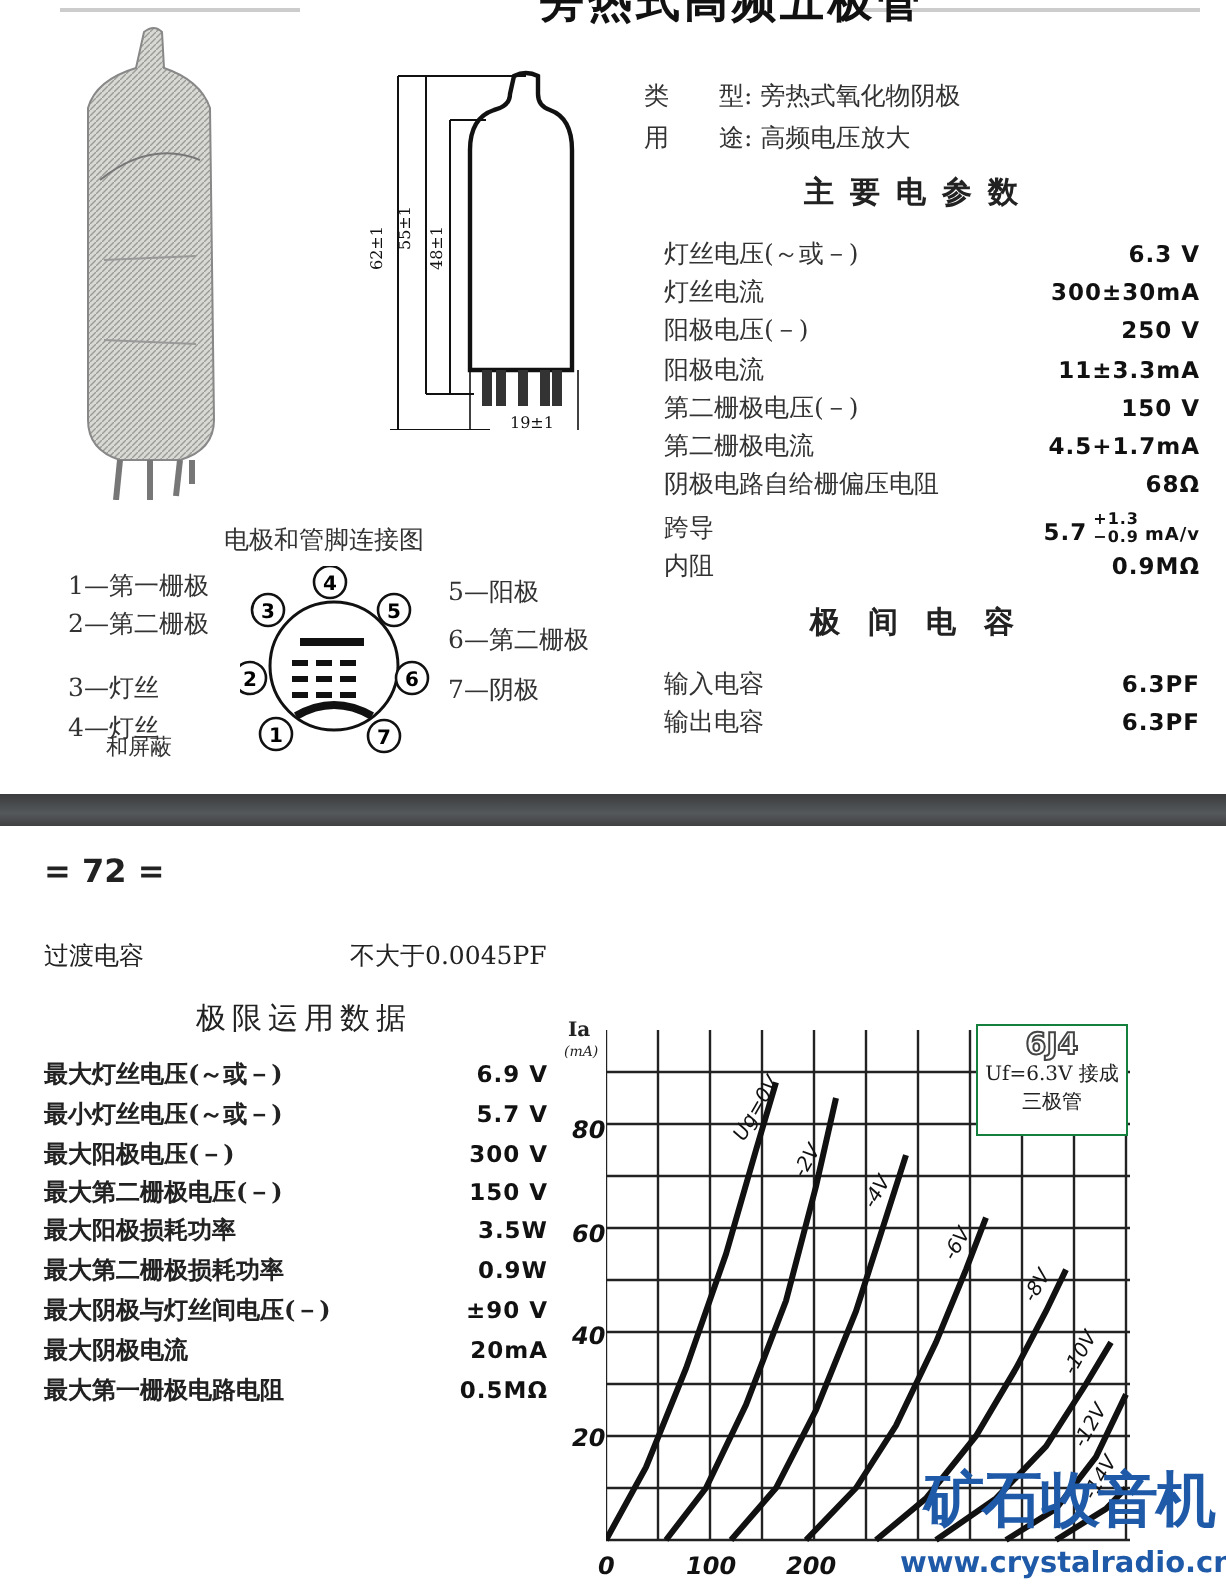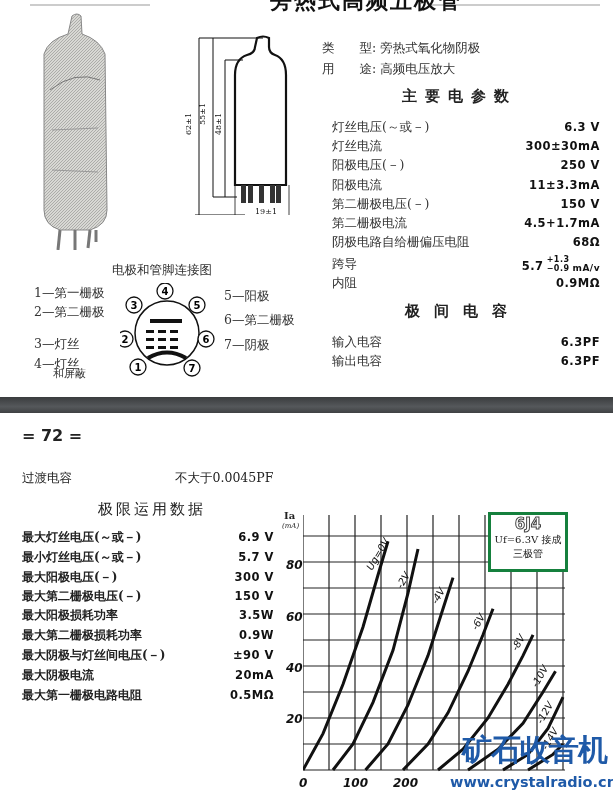--- a/index.html
+++ b/index.html
@@ -262,19 +262,19 @@
     <polyline points="135,255 160,234.2 185,203 205,169.2 220,140.6 230,119.79999999999998" fill="none" stroke="#111" stroke-width="3"></polyline>
     <text x="214" y="136.6" font-size="10" font-family="DejaVu Sans, sans-serif" font-style="italic" transform="rotate(-60 214 136.6)" fill="#111">-8V</text>
     <polyline points="165,255 195,234.2 220,208.2 240,177 252.5,156.2" fill="none" stroke="#111" stroke-width="3"></polyline>
     <text x="234" y="173" font-size="10" font-family="DejaVu Sans, sans-serif" font-style="italic" transform="rotate(-60 234 173)" fill="#111">-10V</text>
     <polyline points="200,255 225,239.4 245,213.4 260,182.2" fill="none" stroke="#111" stroke-width="3"></polyline>
     <text x="239" y="209.4" font-size="10" font-family="DejaVu Sans, sans-serif" font-style="italic" transform="rotate(-60 239 209.4)" fill="#111">-12V</text>
     <polyline points="225,255 250,239.4 260,229" fill="none" stroke="#111" stroke-width="3"></polyline>
     <text x="244" y="235.4" font-size="10" font-family="DejaVu Sans, sans-serif" font-style="italic" transform="rotate(-60 244 235.4)" fill="#111">-14V</text>
   </svg>
 
-<div class="abs" style="left:488px;top:512px;width:74px;height:54px;background:#fff;border:3px solid #15803d;">
+<div class="abs" style="left:488px;top:512px;width:74px;height:54px;background:#fff;border:1px solid #15803d;">
   <div style="text-align:center;font-family:'DejaVu Sans',sans-serif;font-size:15px;font-weight:bold;color:#fff;-webkit-text-stroke:1px #444;line-height:18px;">6J4</div>
   <div style="text-align:center;font-size:10px;line-height:14px;">Uf=6.3V 接成三极管</div>
 </div>
 
 <div class="abs wm1">矿石收音机</div>
 <div class="abs wm2">www.crystalradio.cn</div>
 
 </body></html>

